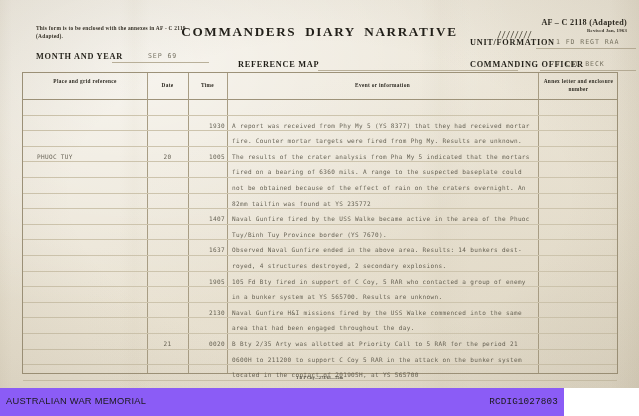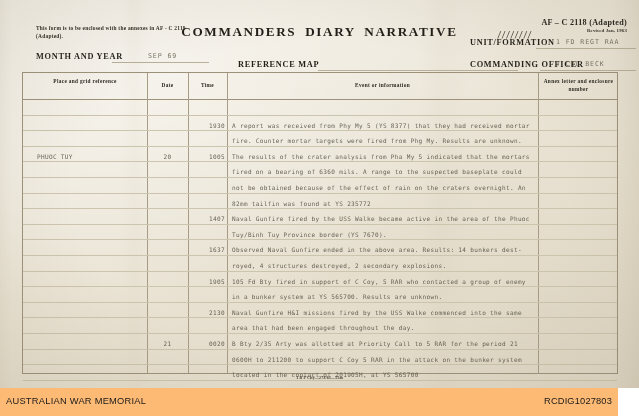--- a/index.html
+++ b/index.html
@@ -233,38 +233,38 @@
     font-weight: bold;
     letter-spacing: .2px;
     color: #3a362c;
   }
 
   
   .strip {
     position: absolute;
     left: 0;
     top: 388px;
-    width: 618px;
+    width: 564px;
     height: 28px;
-    background: #fdba74;
+    background: #8b5cf6;
   }
   .strip-left {
     position: absolute;
     left: 6px;
     top: 8px;
     font-family: "Liberation Sans", sans-serif;
     font-size: 9.3px;
     letter-spacing: .25px;
     color: #1a1a1a;
   }
   .strip-right {
     position: absolute;
     right: 6px;
     top: 8px;
-    font-family: Liberation Sans, sans-serif;
+    font-family: Liberation Mono, monospace;
     font-size: 9.3px;
     letter-spacing: .15px;
     color: #1a1a1a;
   }
 </style>
 </head>
 <body>
 
 <div id="page">
 

